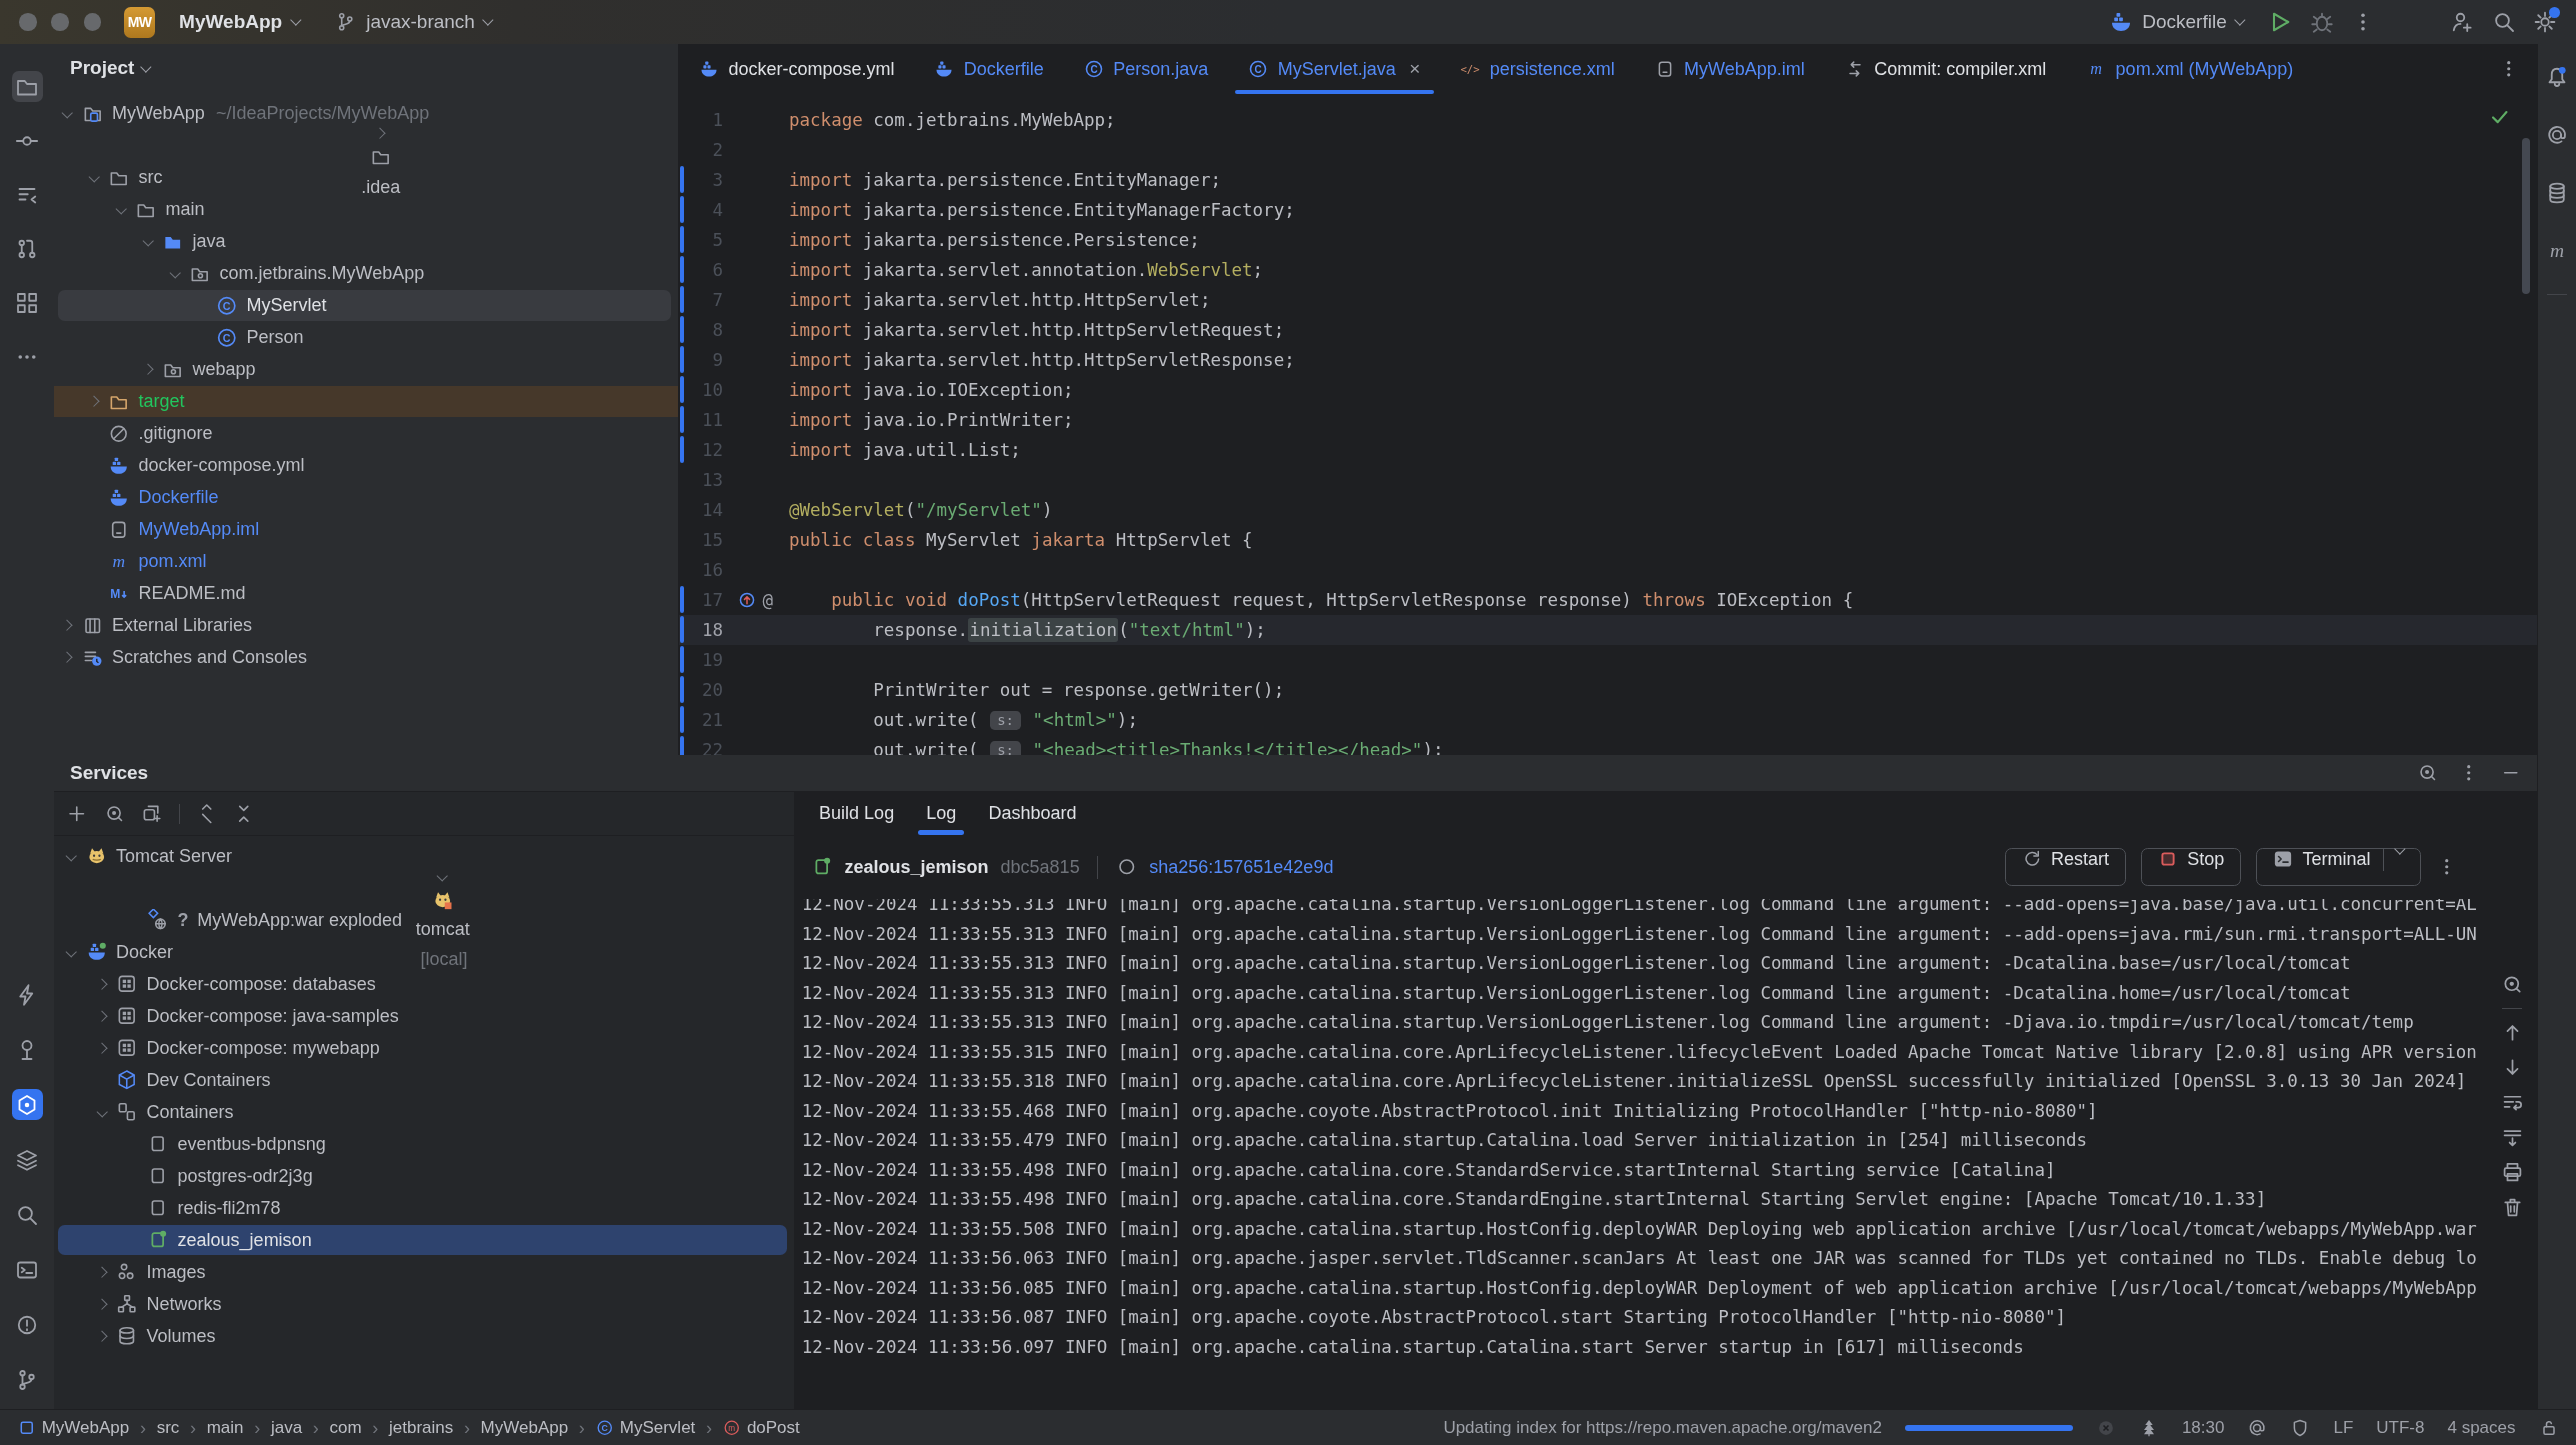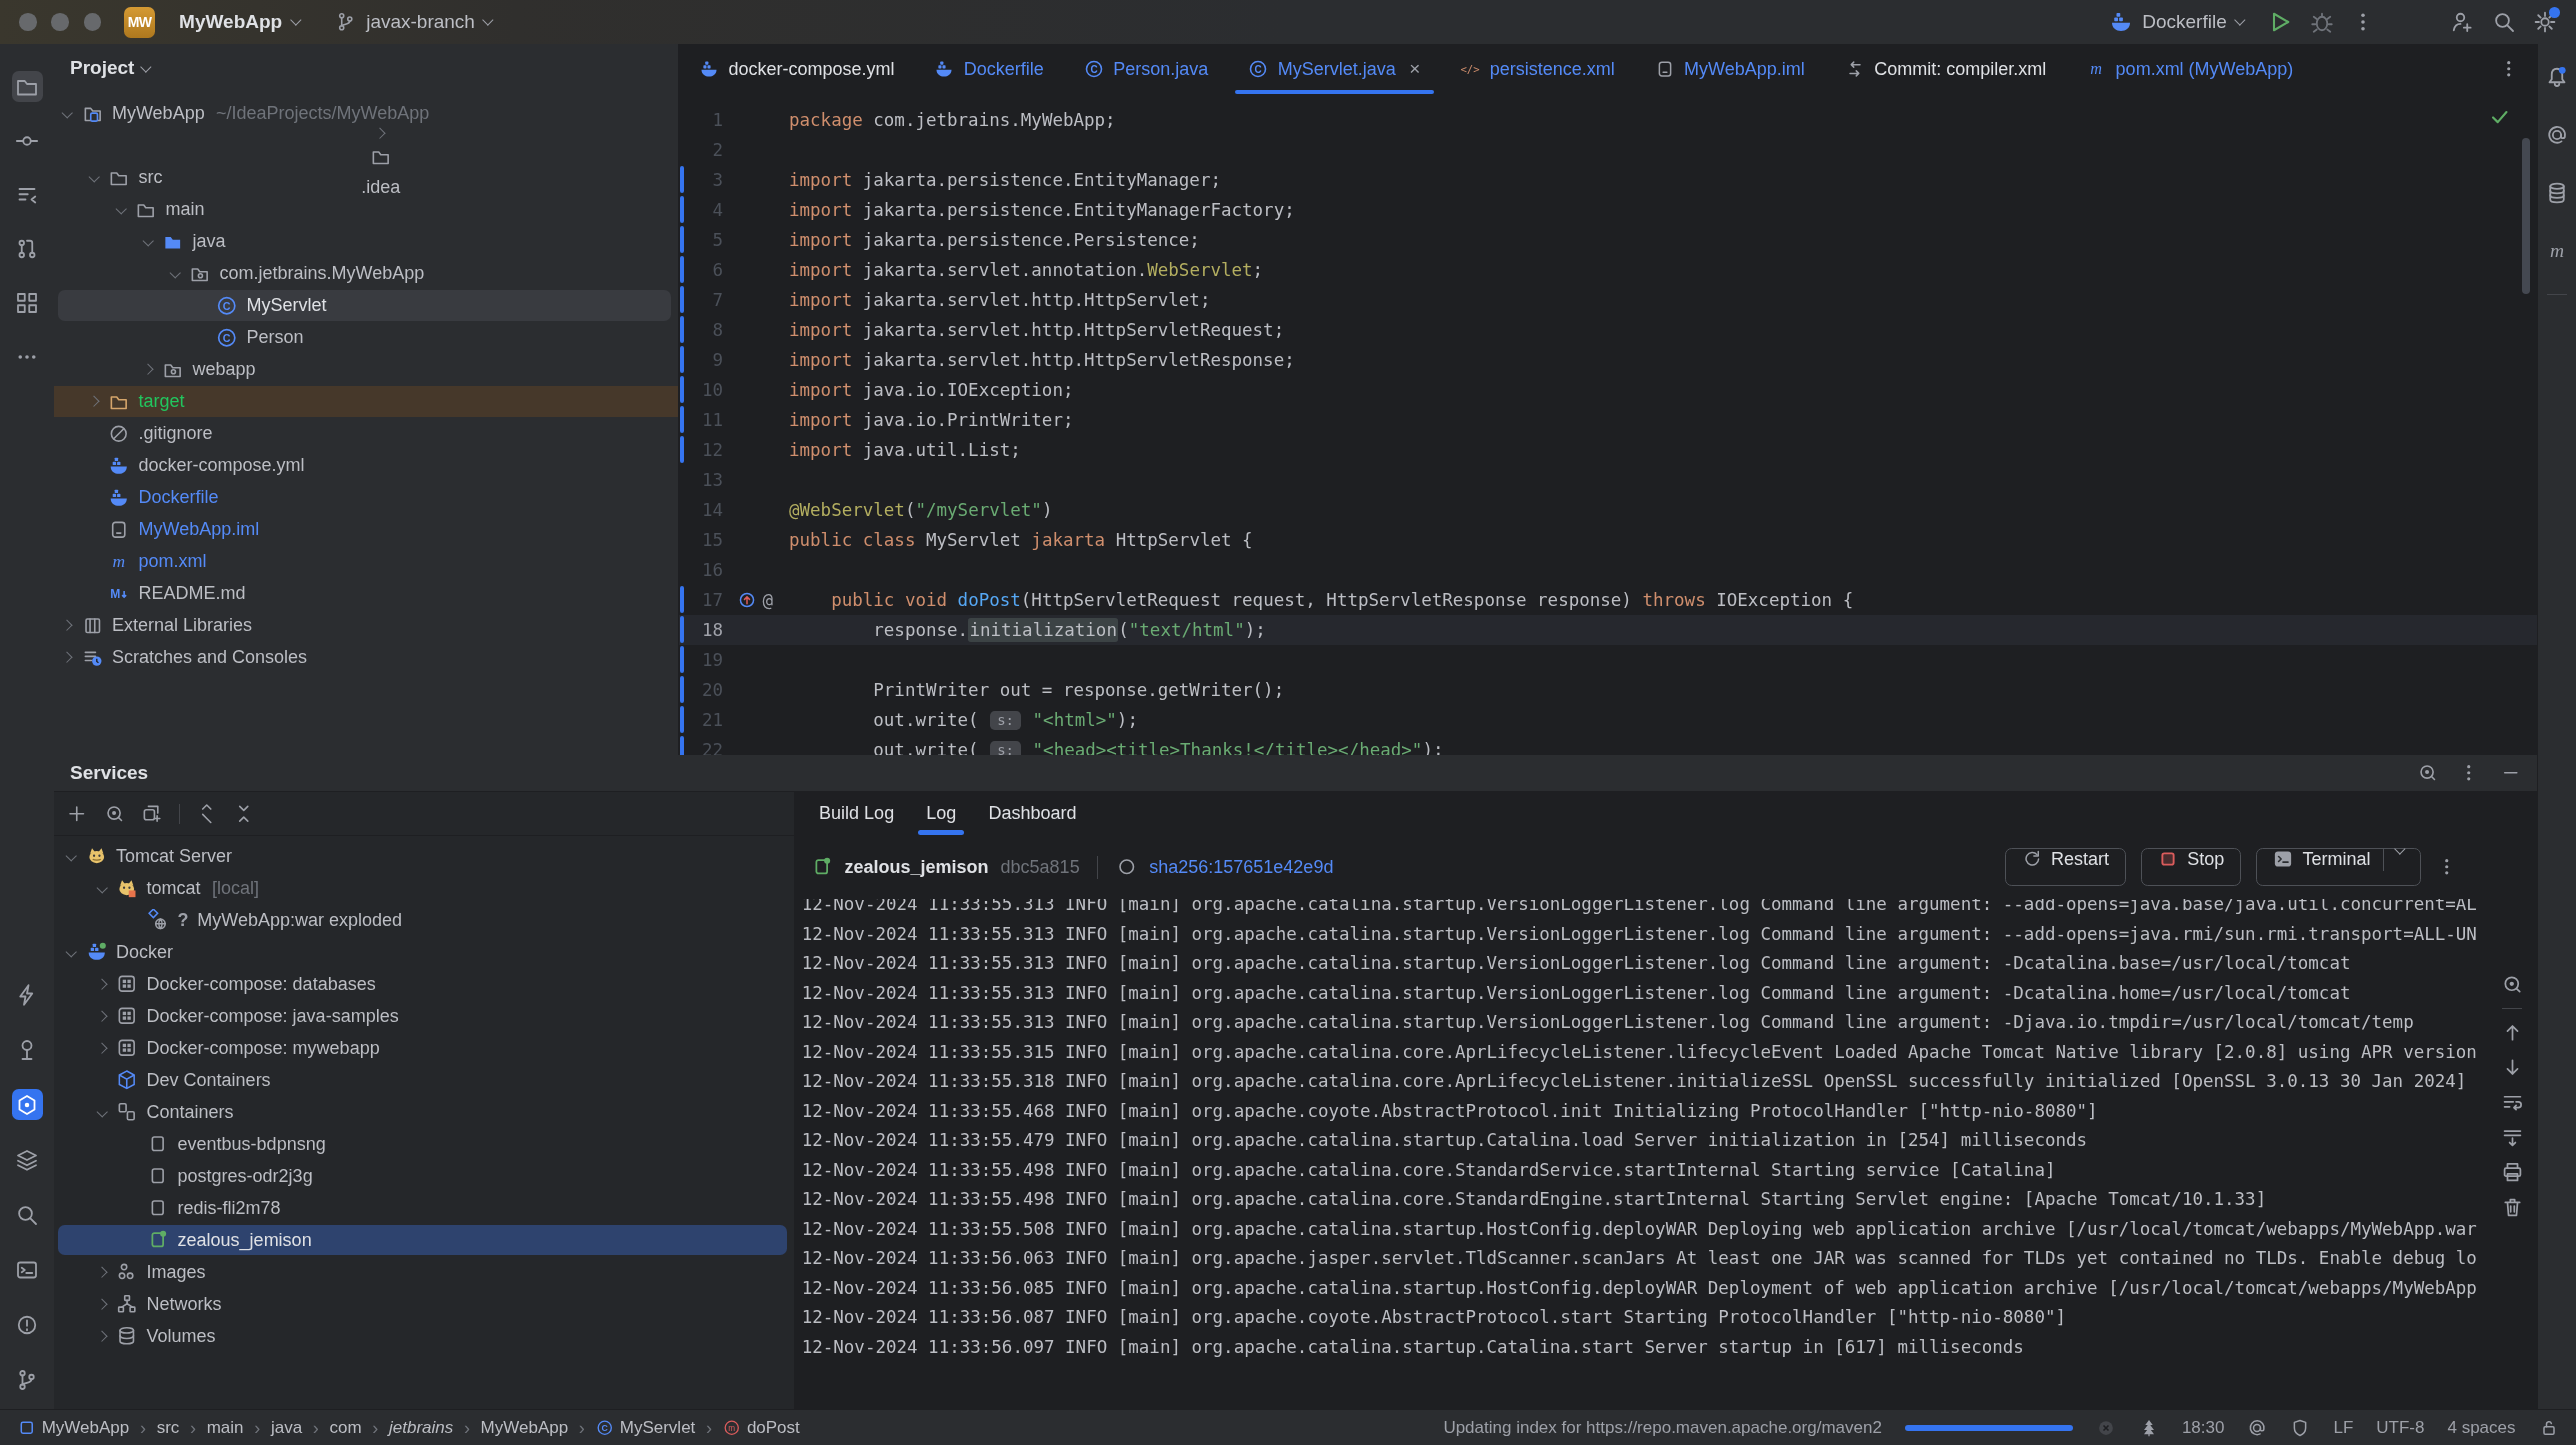--- a/index.html
+++ b/index.html
@@ -896,21 +896,21 @@
                   <ellipse cx="16" cy="18" rx="11" ry="9" fill="#E8C36B"></ellipse>
                   <circle cx="12" cy="16" r="1.7" fill="#3B3B3B"></circle>
                   <circle cx="20" cy="16" r="1.7" fill="#3B3B3B"></circle>
                   <path d="M10 21c2 2 10 2 12 0" stroke="#8A6D2F" fill="none" stroke-width="1.8"></path>
                 </svg>
               </span>
               <span class="label">Tomcat Server</span>
             </div>
           </div>
           <div class="trow">
-            <div class="inner" style="padding-left: 44px;">
+            <div class="inner" style="padding-left: 44px; flex-direction: column;">
               <span class="chev open"></span>
               <span class="icon">
                 <svg viewBox="0 0 32 32">
                   <polygon points="6,13 9,5 13,10" fill="#E8C36B"></polygon>
                   <polygon points="26,13 23,5 19,10" fill="#E8C36B"></polygon>
                   <ellipse cx="16" cy="18" rx="11" ry="9" fill="#E8C36B"></ellipse>
                   <circle cx="12" cy="16" r="1.7" fill="#3B3B3B"></circle>
                   <circle cx="20" cy="16" r="1.7" fill="#3B3B3B"></circle>
                   <rect x="19" y="20" width="10" height="10" fill="#E8734B"></rect>
                 </svg>
@@ -1255,21 +1255,21 @@
       </span>
       <span class="bsep">›</span>
       <span style="display: inline-flex; align-items: center; gap: 6.7px;">
         <span>java</span>
       </span>
       <span class="bsep">›</span>
       <span style="display: inline-flex; align-items: center; gap: 6.7px;">
         <span>com</span>
       </span>
       <span class="bsep">›</span>
-      <span style="display: inline-flex; align-items: center; gap: 6.7px; font-style: italic;">
+      <span style="display: inline-flex; align-items: center; gap: 6.7px;">
         <span>jetbrains</span>
       </span>
       <span class="bsep">›</span>
       <span style="display: inline-flex; align-items: center; gap: 6.7px;">
         <span>MyWebApp</span>
       </span>
       <span class="bsep">›</span>
       <span style="display: inline-flex; align-items: center; gap: 6.7px;">
         <span class="icon">
           <svg viewBox="0 0 32 32" style="font-size:25px">

